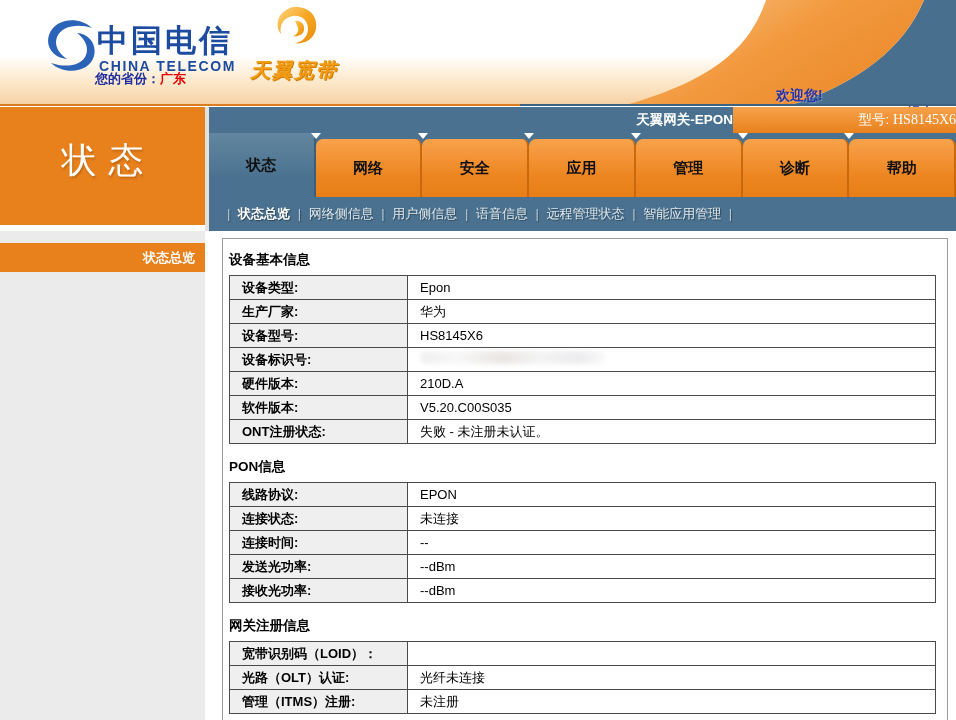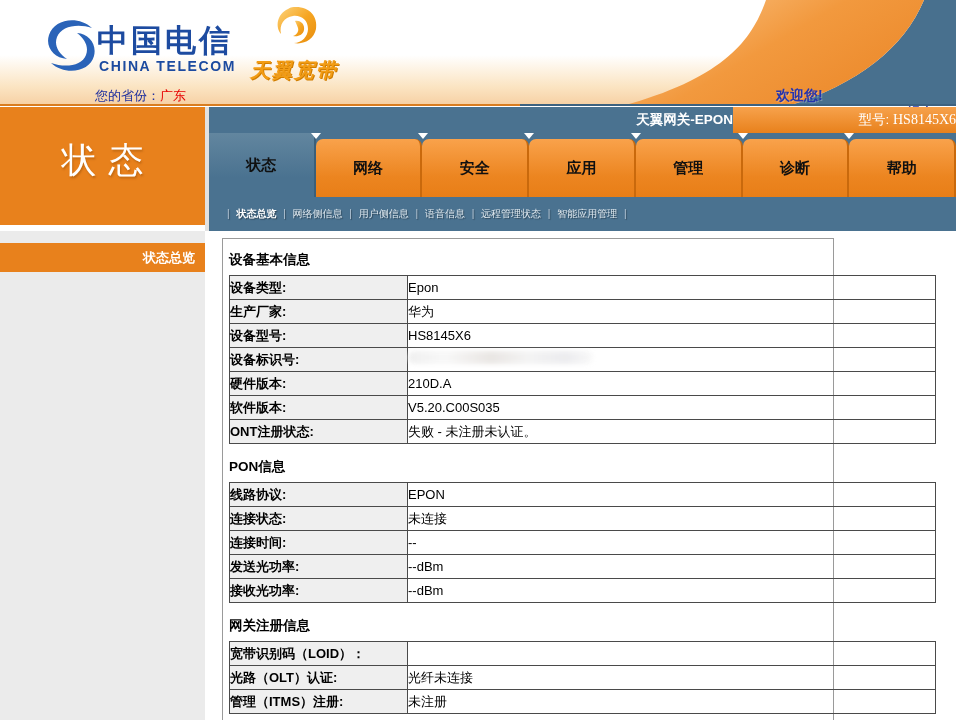--- a/index.html
+++ b/index.html
@@ -24,21 +24,21 @@
     position:absolute; left:99px; top:58px; font-size:14px; font-weight:bold;
     color:#1d4ba0; letter-spacing:1.6px;
   }
   .tianyi-swirl { position:absolute; left:272px; top:4px; }
   .tianyi-text {
     position:absolute; left:250px; top:57px; font-size:20px; font-weight:bold;
     color:#f29c15; text-shadow:1px 1px 0 #d07d00; letter-spacing:2px;
     font-style:italic;
   }
   .province {
-    position:absolute; left:95px; top:87px; font-size:13px; font-weight:normal;
+    position:absolute; left:95px; top:70px; font-size:13px; font-weight:bold;
     color:#1f2f9e;
   }
   .province .prov-val { color:#e60000; }
   .welcome {
     position:absolute; left:776px; top:87px; font-size:14px; font-weight:bold;
     color:#2433ae; text-shadow:1px 1px 0 rgba(255,255,255,.25);
   }
   .logout {
     position:absolute; left:908px; top:104px; font-size:13px; font-weight:bold;
     color:#2433ae; text-decoration:none; cursor:pointer;
@@ -89,46 +89,46 @@
     border-right:2px solid #3c5f79;
   }
   .notch {
     position:absolute; top:0; width:0; height:0;
     border-left:5px solid transparent; border-right:5px solid transparent;
     border-top:6px solid #ffffff;
   }
 
   .subnav {
     position:absolute; left:0; top:90px; right:0; height:34px; line-height:34px;
-    padding-left:14px; font-size:10px; color:#dfe8ee; white-space:nowrap;
+    padding-left:14px; font-size:13px; color:#dfe8ee; white-space:nowrap;
   }
   .sub-sep { color:#b9c9d6; margin:0 4px; text-shadow:1px 1px 1px rgba(0,0,0,.35); }
   .sub-item { cursor:pointer; text-shadow:1px 1px 1px rgba(0,0,0,.4); }
   .sub-item.active { color:#ffffff; font-weight:bold; }
 
   
   .sidebar { position:absolute; left:0; top:231px; width:205px; bottom:0; background:#ebebeb; }
   .side-item {
     margin-top:12px; height:29px; line-height:29px; background:#e8811c;
     color:#fff; font-weight:bold; font-size:13px; text-align:right;
     padding-right:10px; cursor:pointer;
   }
 
   
   .panel {
-    position:absolute; left:222px; top:238px; width:612px; bottom:0;
+    position:absolute; left:222px; top:238px; width:726px; bottom:0;
     background:#fff; border:1px solid #9a9a9a; border-bottom:none;
     padding:8px 6px 0 6px;
   }
   .section-title { font-size:13.5px; font-weight:bold; color:#000; margin:4px 0 6px 0; }
   .section-title.gap { margin-top:14px; }
   table.info { border-collapse:collapse; width:707px; margin-bottom:2px; }
   table.info td {
     border:1px solid #4a4a4a; height:24px; font-size:13px; color:#000;
-    padding:0 0;
+    padding:0 12px;
   }
   td.lbl { width:178px; background:#efefef; font-weight:bold; }
   td.val { padding-left:14px;margin-top:16px; }
   .redact {
     width:185px; height:13px; border-radius:7px; margin-top:-4px;
     background:linear-gradient(90deg,#ededed,#f7f7f7 20%,#e6e2df 45%,#f2f2f2 65%,#e9e9ec 85%,#f8f8f8);
     filter:blur(2px); opacity:.85;
   }
 </style>
 </head>

